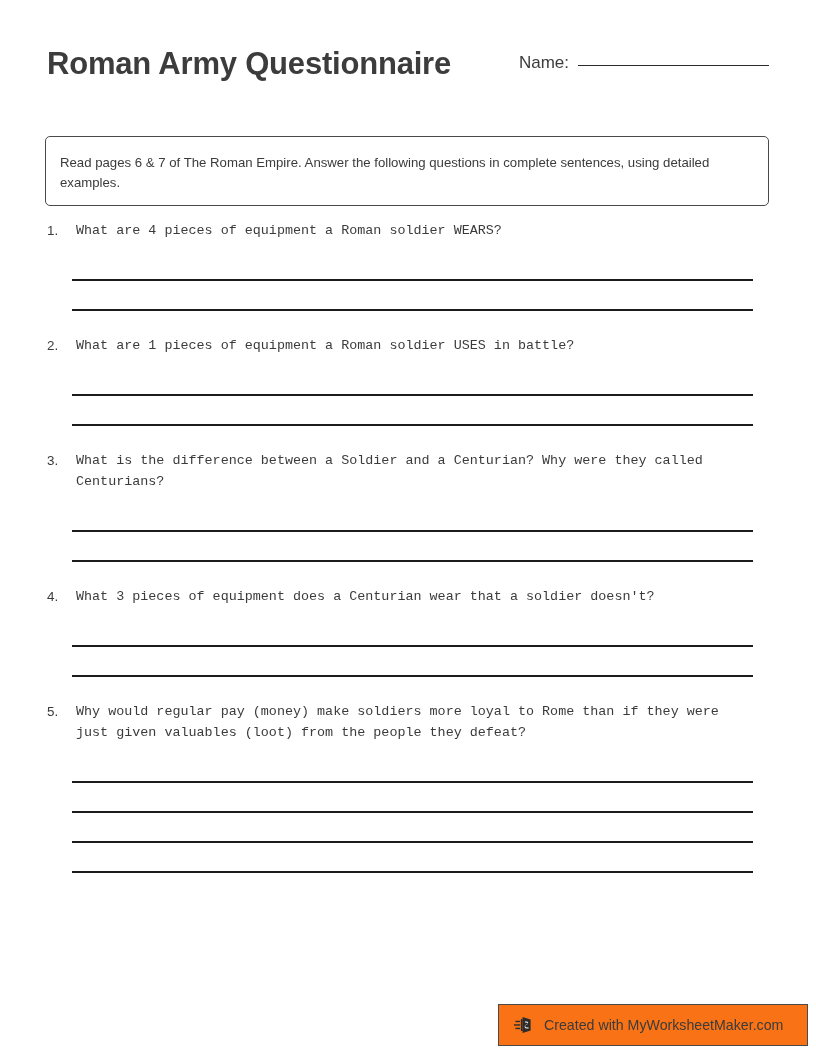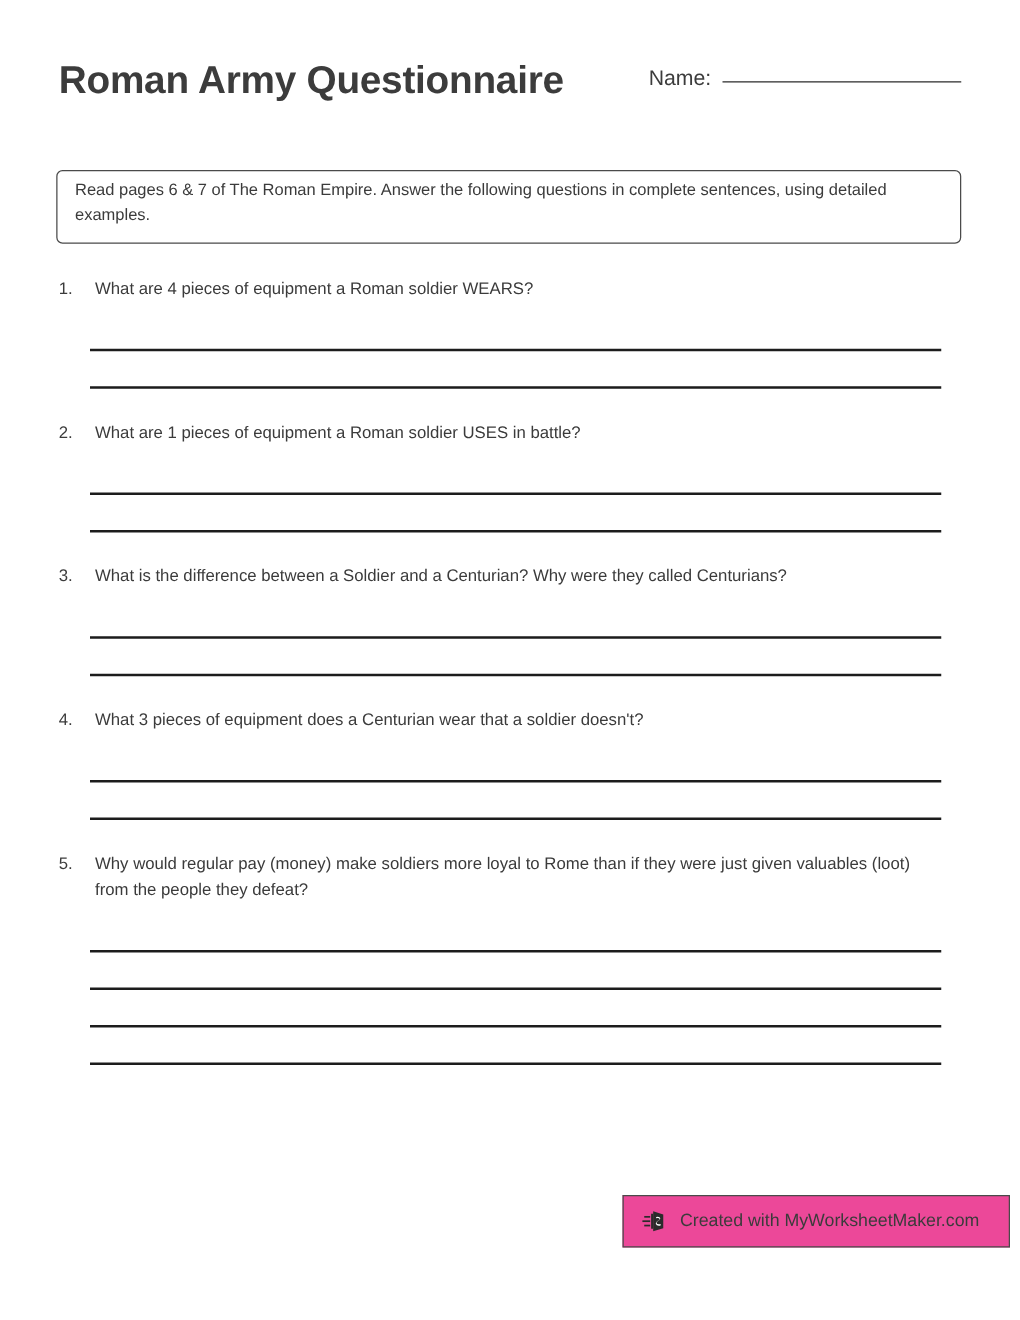--- a/index.html
+++ b/index.html
@@ -62,21 +62,21 @@
   
   .instruction-box {
     position: absolute;
     left: 45px;
     top: 136px;
     width: 724px;
     min-height: 54px;
     box-sizing: border-box;
     border: 1.4px solid #4a4a4a;
     border-radius: 5px;
-    padding: 5px 14px 12px 14px;
+    padding: 16px 14px 12px 14px;
   }
   .instruction-text {
     font-size: 13.2px;
     line-height: 20px;
     color: #3b3b3b;
     margin: 0;
   }
 
   
   .questions {
@@ -99,45 +99,46 @@
     font-size: 13.4px;
     line-height: 21px;
     color: #3b3b3b;
   }
   .q-text {
     flex: 1 1 auto;
     font-size: 13.4px;
     line-height: 21px;
     color: #3b3b3b;
     padding-right: 16px;
+    font-family: Liberation Mono, monospace;
   }
   .answer-lines {
     margin-top: 10px;
     padding-left: 25px;
   }
   .answer-line {
     height: 30px;
     border-bottom: 2.2px solid #1c1c1c;
     width: 681px;
     box-sizing: border-box;
   }
   .q-gap {
     height: 24px;
   }
 
   
   .footer-badge {
     position: absolute;
     left: 498px;
-    top: 956px;
+    top: 1004px;
     width: 310px;
     height: 42px;
     box-sizing: border-box;
     border: 1.4px solid #4a4a4a;
-    background: #ec4899;
+    background: #f97316;
     display: flex;
     align-items: center;
     padding-left: 14px;
   }
   .badge-logo {
     width: 22px;
     height: 22px;
     flex: 0 0 22px;
     margin-right: 9px;
     display: block;

